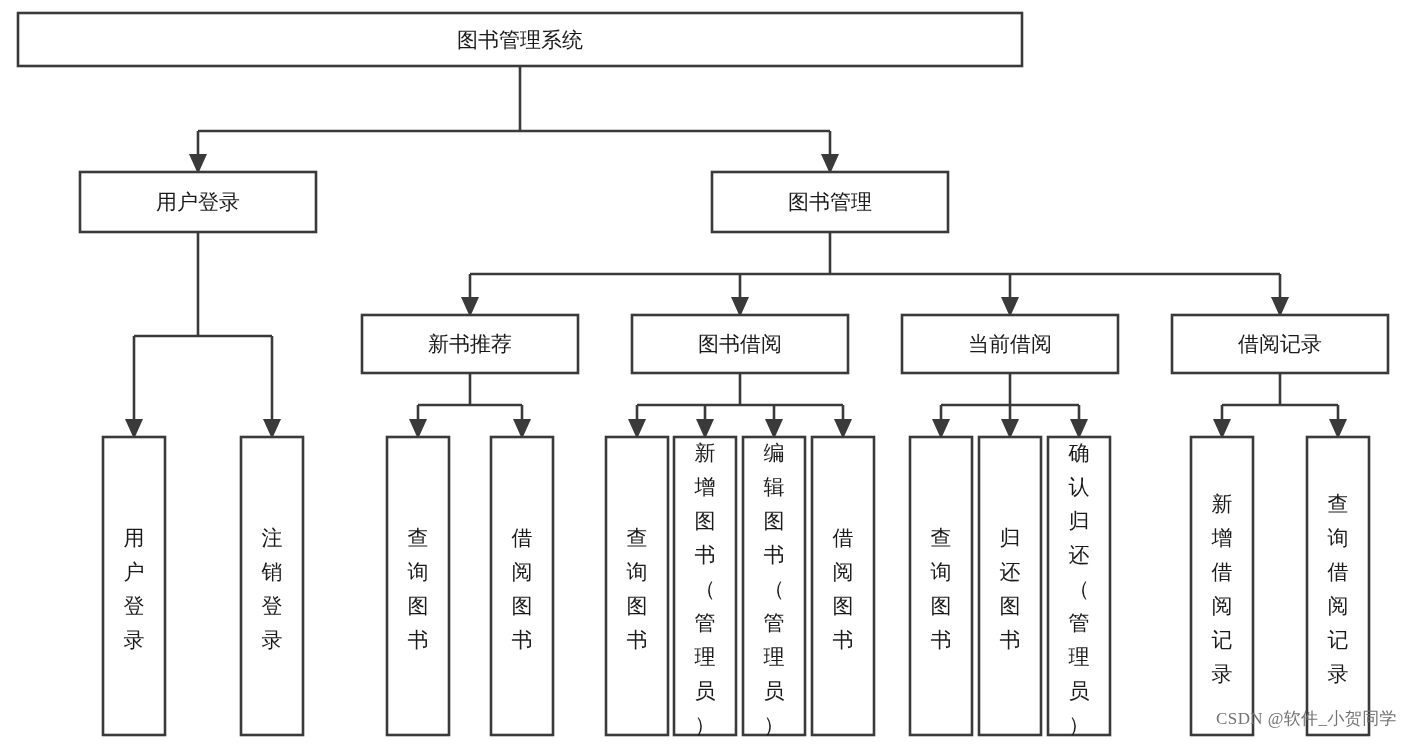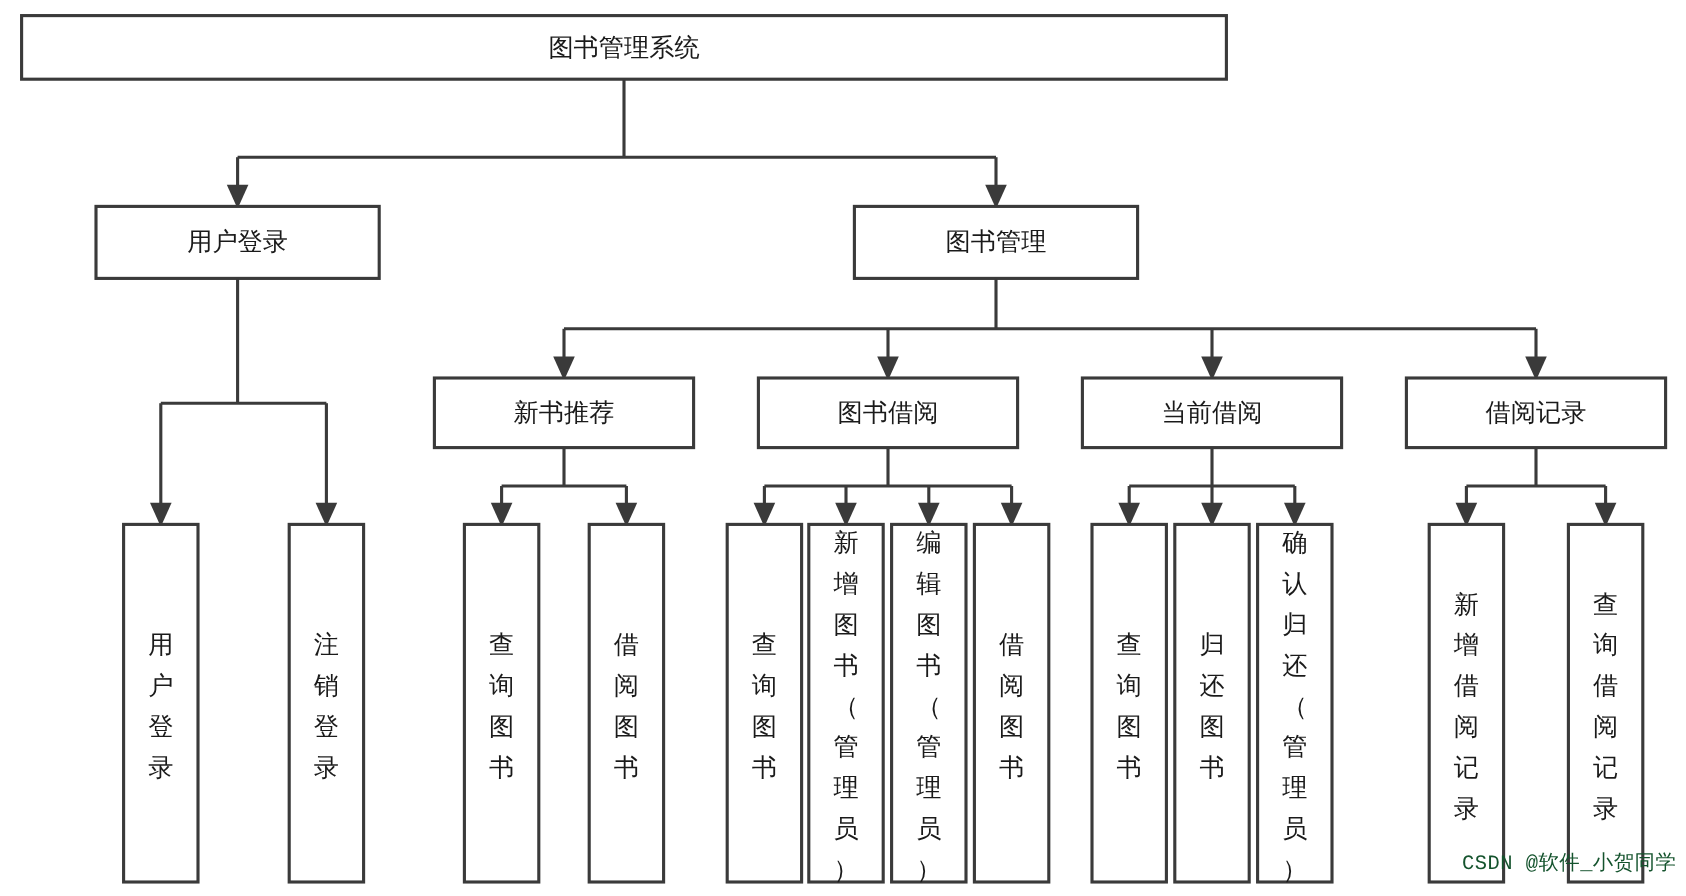--- a/index.html
+++ b/index.html
@@ -37,23 +37,23 @@
     fill:#1a1a1a;
     font-family:"DejaVu Sans","Liberation Sans",sans-serif;
     font-size:21px;
     text-anchor:middle;
   }
 
   .watermark{
     position:absolute;
     right:8px;
     bottom:5px;
-    font-family:Liberation Mono, monospace;
+    font-family:Liberation Serif, serif;
     font-size:17px;
-    color:#14532d;
+    color:#737373;
     letter-spacing:0.4px;
     white-space:nowrap;
     user-select:none;
   }
 </style>
 </head>
 <body>
 
 <div id="diagram-root">
 

